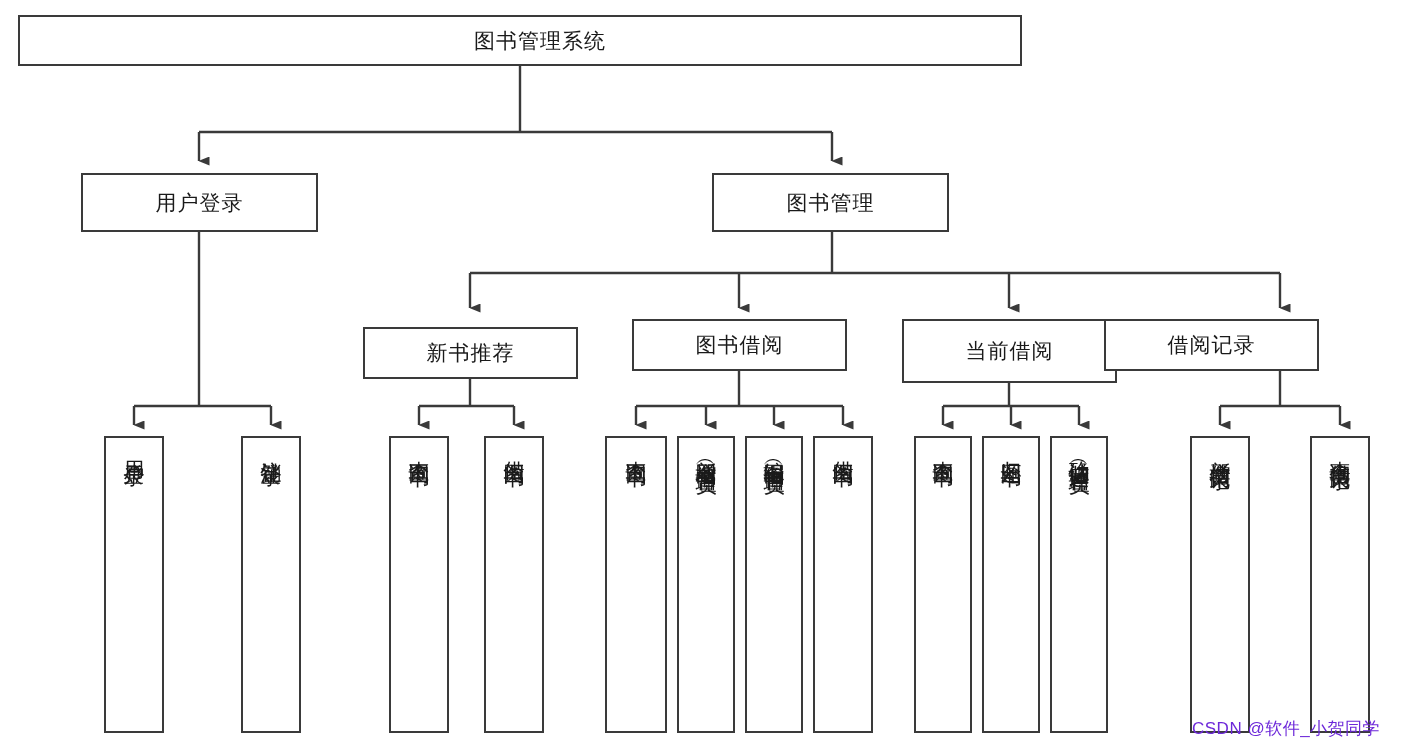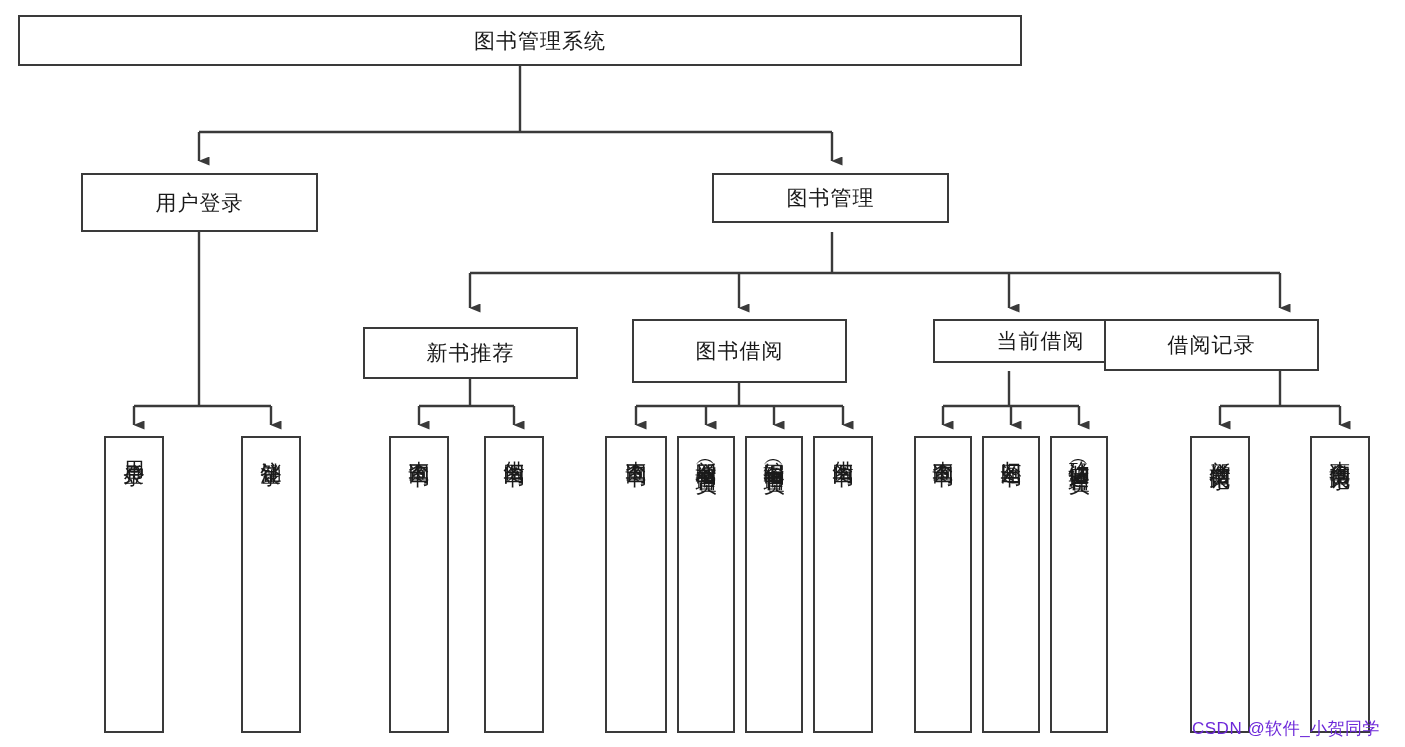--- a/index.html
+++ b/index.html
@@ -115,33 +115,33 @@
   </svg>
 
   <div class="node horiz" style="left:18px; top:15px; width:1004px; height:51px;padding-left:40px;">
     <span>图书管理系统</span>
   </div>
 
   <div class="node horiz" style="left:81px; top:173px; width:237px; height:59px;">
     <span>用户登录</span>
   </div>
 
-  <div class="node horiz" style="left:712px; top:173px; width:237px; height:50px;">
+  <div class="node horiz" style="left:712px; top:173px; width:237px; height:59px;">
     <span>图书管理</span>
   </div>
 
   <div class="node horiz" style="left:363px; top:319px; width:215px; height:52px;margin-top:8px;">
     <span>新书推荐</span>
   </div>
 
-  <div class="node horiz" style="left:632px; top:319px; width:215px; height:64px;">
+  <div class="node horiz" style="left:632px; top:319px; width:215px; height:52px;">
     <span>图书借阅</span>
   </div>
 
-  <div class="node horiz" style="left:933px; top:319px; width:215px; height:44px;">
+  <div class="node horiz" style="left:902px; top:319px; width:215px; height:64px;">
     <span>当前借阅</span>
   </div>
 
   <div class="node horiz" style="left:1104px; top:319px; width:215px; height:52px;">
     <span>借阅记录</span>
   </div>
 
   <div class="node vert" style="left:104px; top:436px; width:60px; height:297px;">
     <span class="vlabel">用户登录</span>
   </div>

